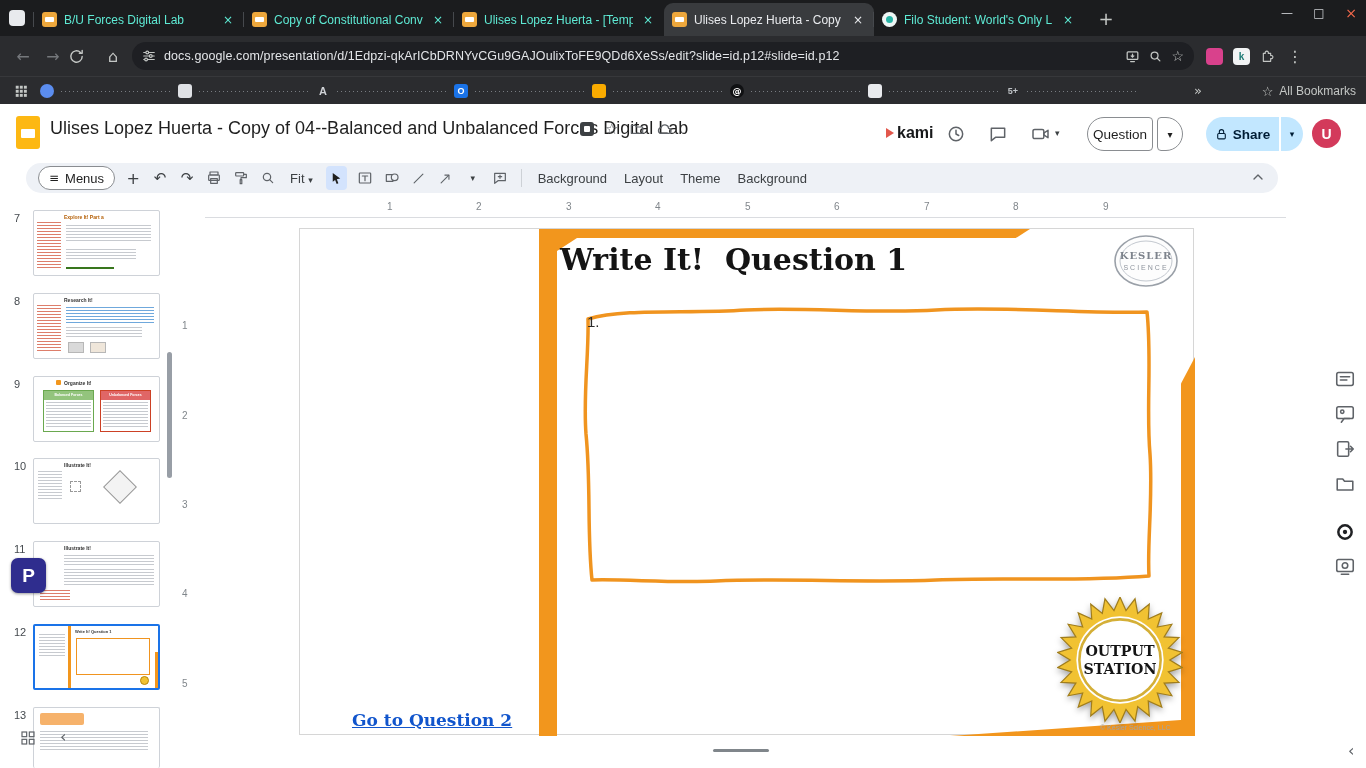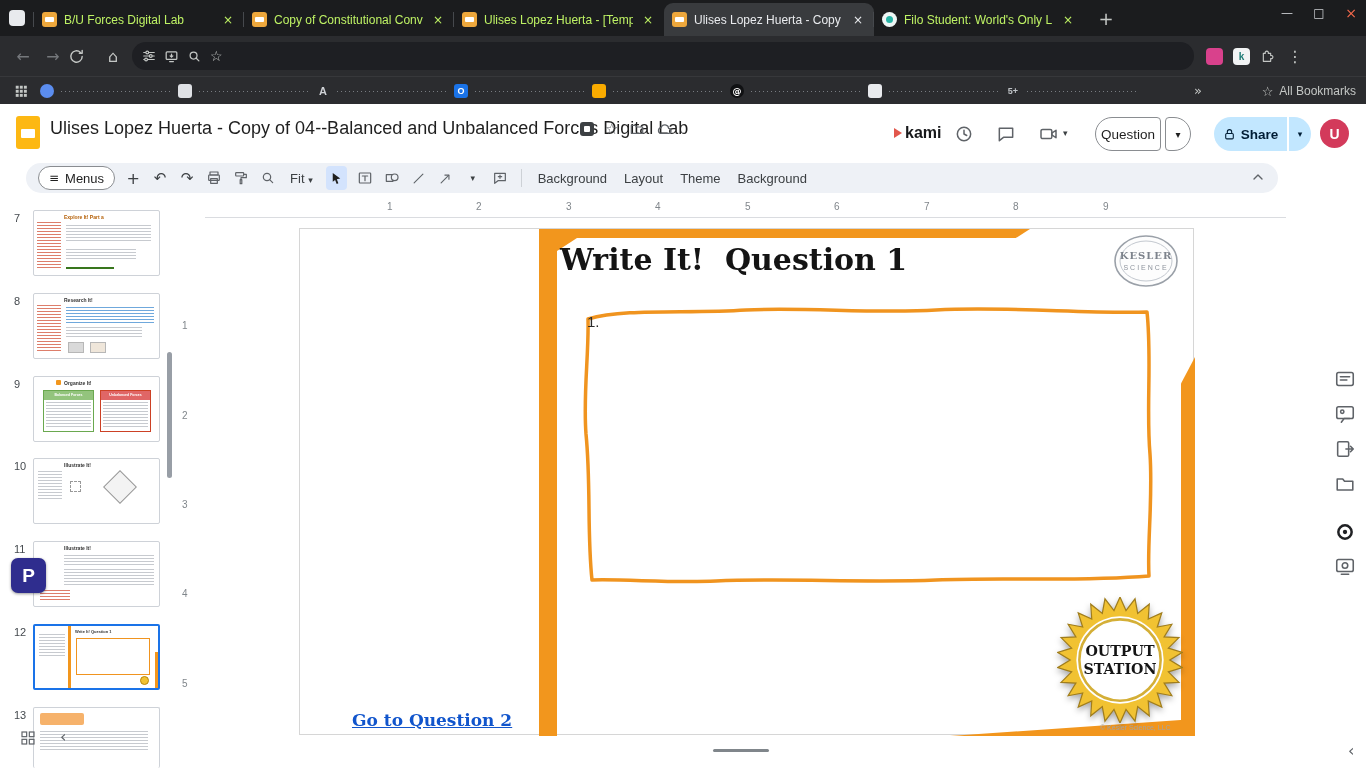--- a/index.html
+++ b/index.html
@@ -7,21 +7,21 @@
 body{font-family:"Liberation Sans",sans-serif;background:#fff}
 .glyph{font-family:"DejaVu Sans",sans-serif}
 #screen{position:relative;width:1366px;height:768px;background:#fff;overflow:hidden}
 svg{display:block}
 .ic{stroke:#5f6368;fill:none;stroke-width:2;stroke-linecap:round;stroke-linejoin:round}
 .icd{stroke:#c4c7c5;fill:none;stroke-width:2;stroke-linecap:round;stroke-linejoin:round}
 
 
 #tabbar{position:absolute;left:0;top:0;width:1366px;height:36px;background:#1b1c1e;display:flex;align-items:center}
 .tsearch{width:16px;height:16px;margin:0 9px;border-radius:4px;background:#e8eaed;flex:none}
-.tab{display:flex;align-items:center;gap:7px;width:210px;height:33px;margin-top:3px;padding:0 8px;border-radius:9px 9px 0 0;color:#bef264;font-size:12px;position:relative;flex:none;cursor:default}
+.tab{display:flex;align-items:center;gap:7px;width:210px;height:33px;margin-top:3px;padding:0 8px;border-radius:9px 9px 0 0;color:#5eead4;font-size:12px;position:relative;flex:none;cursor:default}
 .tab:not(.active):before{content:"";position:absolute;left:-1px;top:9px;height:15px;width:1px;background:#46494d}
 .tab.active{background:#393b3e;color:#e9ebee}
 .fav{width:15px;height:15px;border-radius:3px;flex:none;position:relative}
 .fav.slides{background:#eda73c}
 .fav.slides:after{content:"";position:absolute;left:3px;top:5px;right:3px;height:5px;background:#fff;border-radius:1px}
 .fav.filo{background:#eef6f5;border-radius:50%}
 .fav.filo:after{content:"";position:absolute;left:4px;top:4px;width:7px;height:7px;border-radius:50%;background:#27b3a5}
 .tab .ttl{flex:1;overflow:hidden;white-space:nowrap}
 .tab .x{flex:none;width:16px;text-align:center;font-size:12px;border-radius:50%}
 #newtab{color:#c4c7c5;font-size:18px;margin-left:10px;width:24px;text-align:center}
@@ -48,21 +48,21 @@
 
 #dheader{position:absolute;left:0;top:104px;width:1366px;height:59px;background:#fff}
 #slides-file-icon{position:absolute;left:16px;top:12px;width:24px;height:33px;background:#fdb813;border-radius:3px}
 #slides-file-icon:after{content:"";position:absolute;left:5px;top:13px;right:5px;height:9px;background:#fff;border-radius:1px}
 #dtitle{position:absolute;left:50px;top:14px;font-size:18px;color:#1f1f1f;white-space:nowrap}
 #title-icons{position:absolute;left:580px;top:16px;display:flex;gap:11px;align-items:center;color:#5f6368}
 .badge-sq{width:14px;height:14px;background:#3c4043;border-radius:3px;position:relative}
 .badge-sq:after{content:"";position:absolute;left:4px;top:4px;width:6px;height:6px;background:#fff;border-radius:1px}
 #dmenus{position:absolute;left:44px;top:35px;display:flex;font-size:14px;color:#1f1f1f}
 #dmenus span{padding:2px 7px;border-radius:4px}
-#hdr-right{position:absolute;right:0;top:0;height:59px;width:480px}
+#hdr-right{position:absolute;right:8px;top:0;height:59px;width:480px}
 #kamiword{position:absolute;left:8px;top:20px;display:flex;align-items:center;gap:3px;font-weight:bold;font-size:16px;color:#17181a}
 .kdot{width:0;height:0;border-style:solid;border-width:5px 0 5px 8px;border-color:transparent transparent transparent #e2574c}
 #slideshow-btn{position:absolute;left:209px;top:13px;width:66px;height:34px;border:1px solid #8a8d91;border-radius:17px 4px 4px 17px;display:flex;align-items:center;justify-content:center;font-size:13.5px;color:#1f1f1f;background:#fff}
 #slideshow-caret{position:absolute;left:279px;top:13px;width:26px;height:34px;border:1px solid #8a8d91;border-radius:4px 17px 17px 4px;display:flex;align-items:center;justify-content:center;font-size:10px;color:#1f1f1f;background:#fff}
 #share-btn{position:absolute;left:328px;top:13px;width:73px;height:34px;background:#c2e7ff;border-radius:17px 0 0 17px;display:flex;align-items:center;justify-content:center;gap:5px;font-size:13.5px;color:#001d35;font-weight:bold}
 #share-caret{position:absolute;left:403px;top:13px;width:22px;height:34px;background:#c2e7ff;border-radius:0 17px 17px 0;display:flex;align-items:center;justify-content:center;font-size:9px;color:#001d35}
 #avatar{position:absolute;left:434px;top:15px;width:29px;height:29px;border-radius:50%;background:#d33a5b;color:#fff;font-size:14px;font-weight:bold;display:flex;align-items:center;justify-content:center}
 .hico{position:absolute;top:20px}
 
 
@@ -177,20 +177,21 @@
       <span>
         <svg width="14" height="14" viewBox="0 0 24 24" class="icd">
             <line x1="3" y1="6" x2="21" y2="6"></line>
             <circle cx="9" cy="6" r="2.4" fill="#1e1f23"></circle>
             <line x1="3" y1="12" x2="21" y2="12"></line>
             <circle cx="15" cy="12" r="2.4" fill="#1e1f23"></circle>
             <line x1="3" y1="18" x2="21" y2="18"></line>
             <circle cx="7" cy="18" r="2.4" fill="#1e1f23"></circle>
           </svg>
       </span>
+      <span class="url">docs.google.com/presentation/d/1Edpzi-qkArICbDRNYvCGu9GAJOulixToFE9QDd6XeSs/edit?slide=id.p12#slide=id.p12</span>
       <span>
         <svg width="15" height="15" viewBox="0 0 24 24" class="icd">
             <rect x="3.5" y="4.5" width="17" height="12" rx="1.5"></rect>
             <line x1="9" y1="20" x2="15" y2="20"></line>
             <path d="M12 8v5M9.8 11l2.2 2 2.2-2"></path>
           </svg>
       </span>
       <span>
         <svg width="15" height="15" viewBox="0 0 24 24" class="icd">
             <circle cx="10.5" cy="10.5" r="5.5"></circle>

